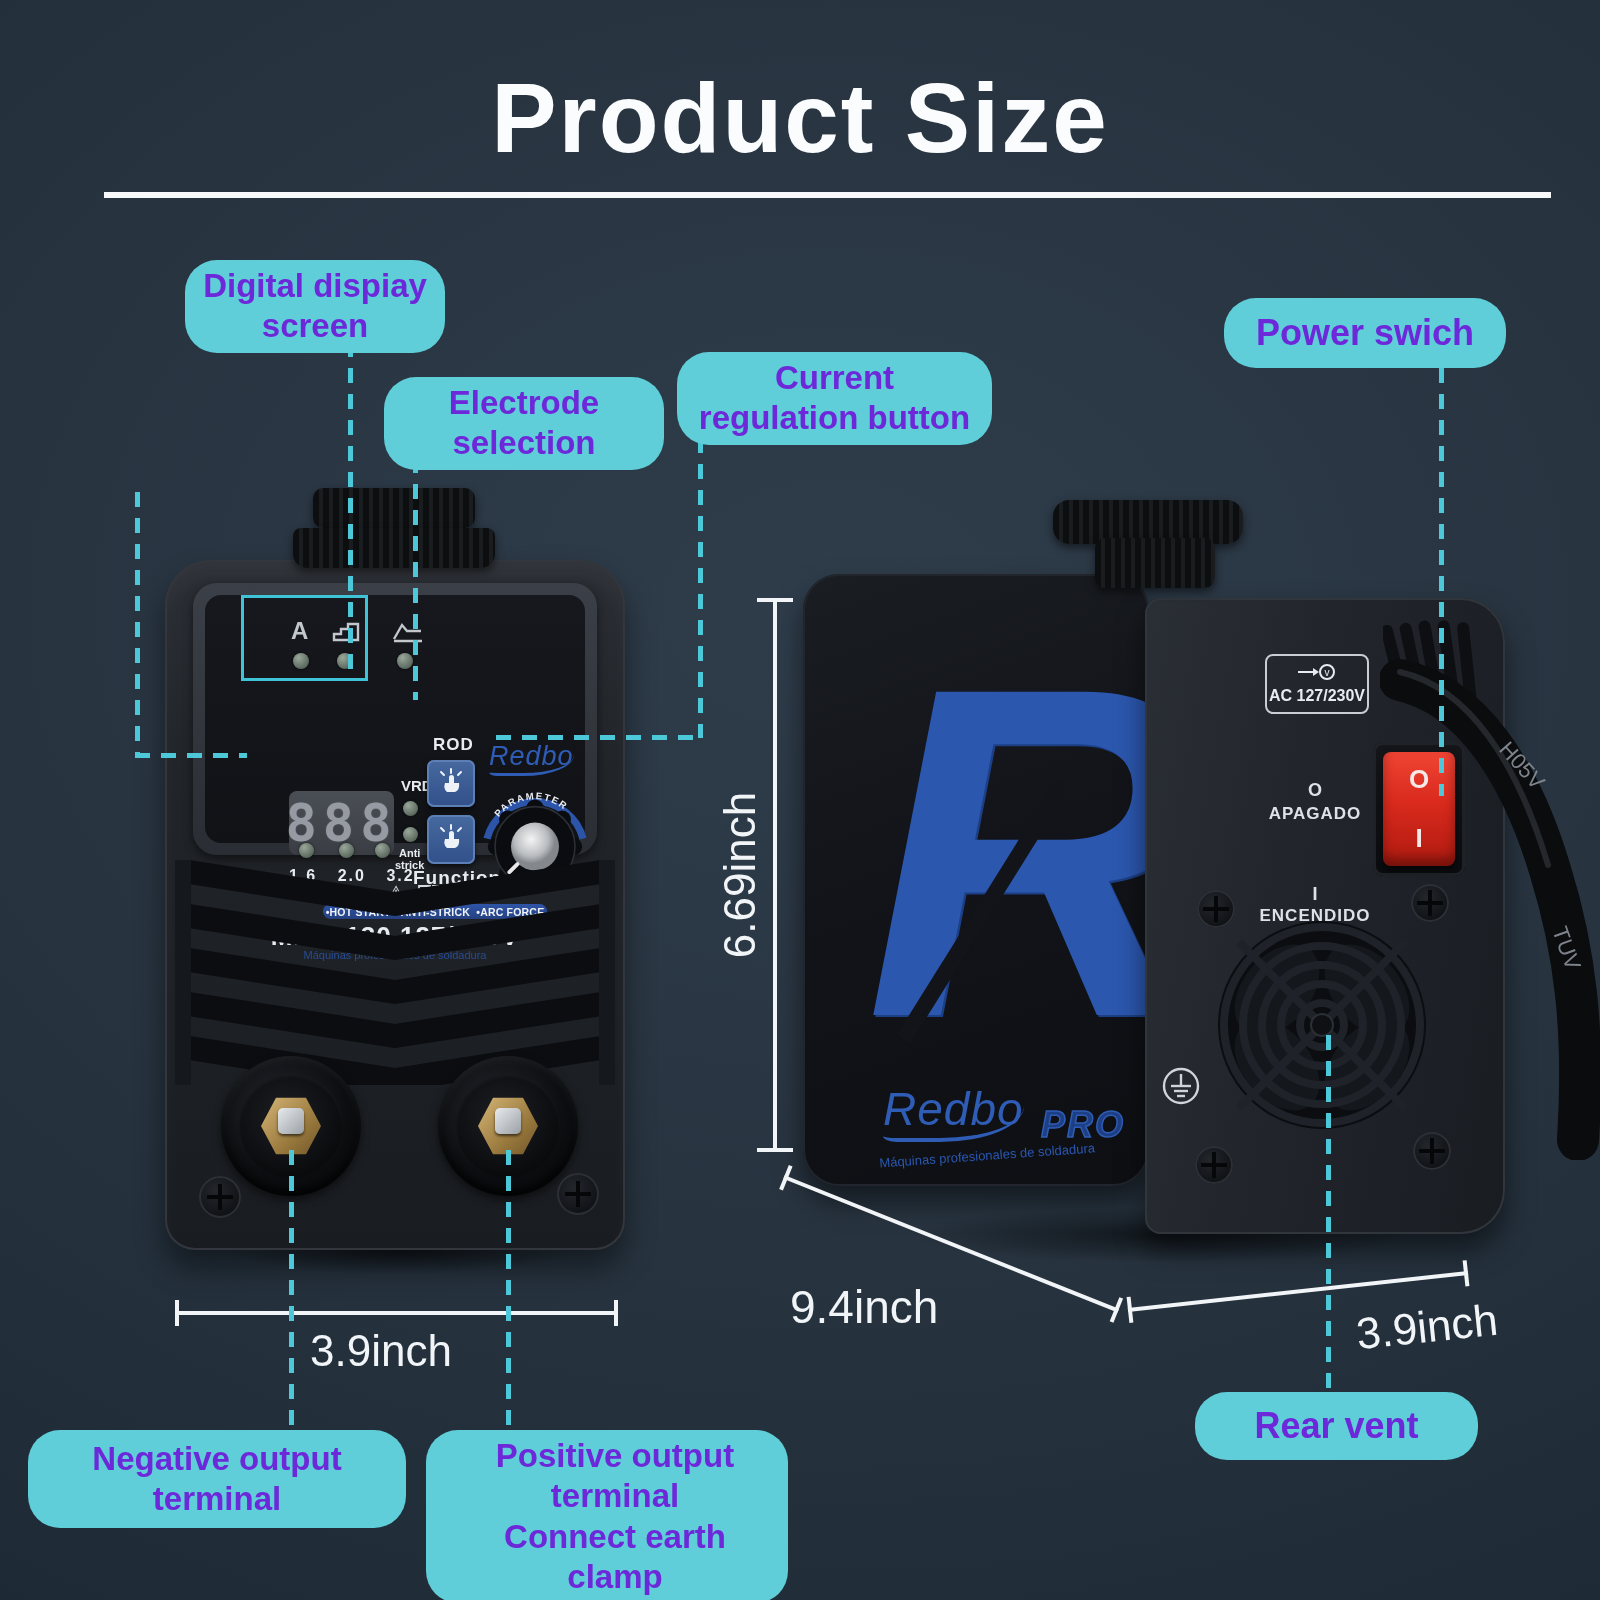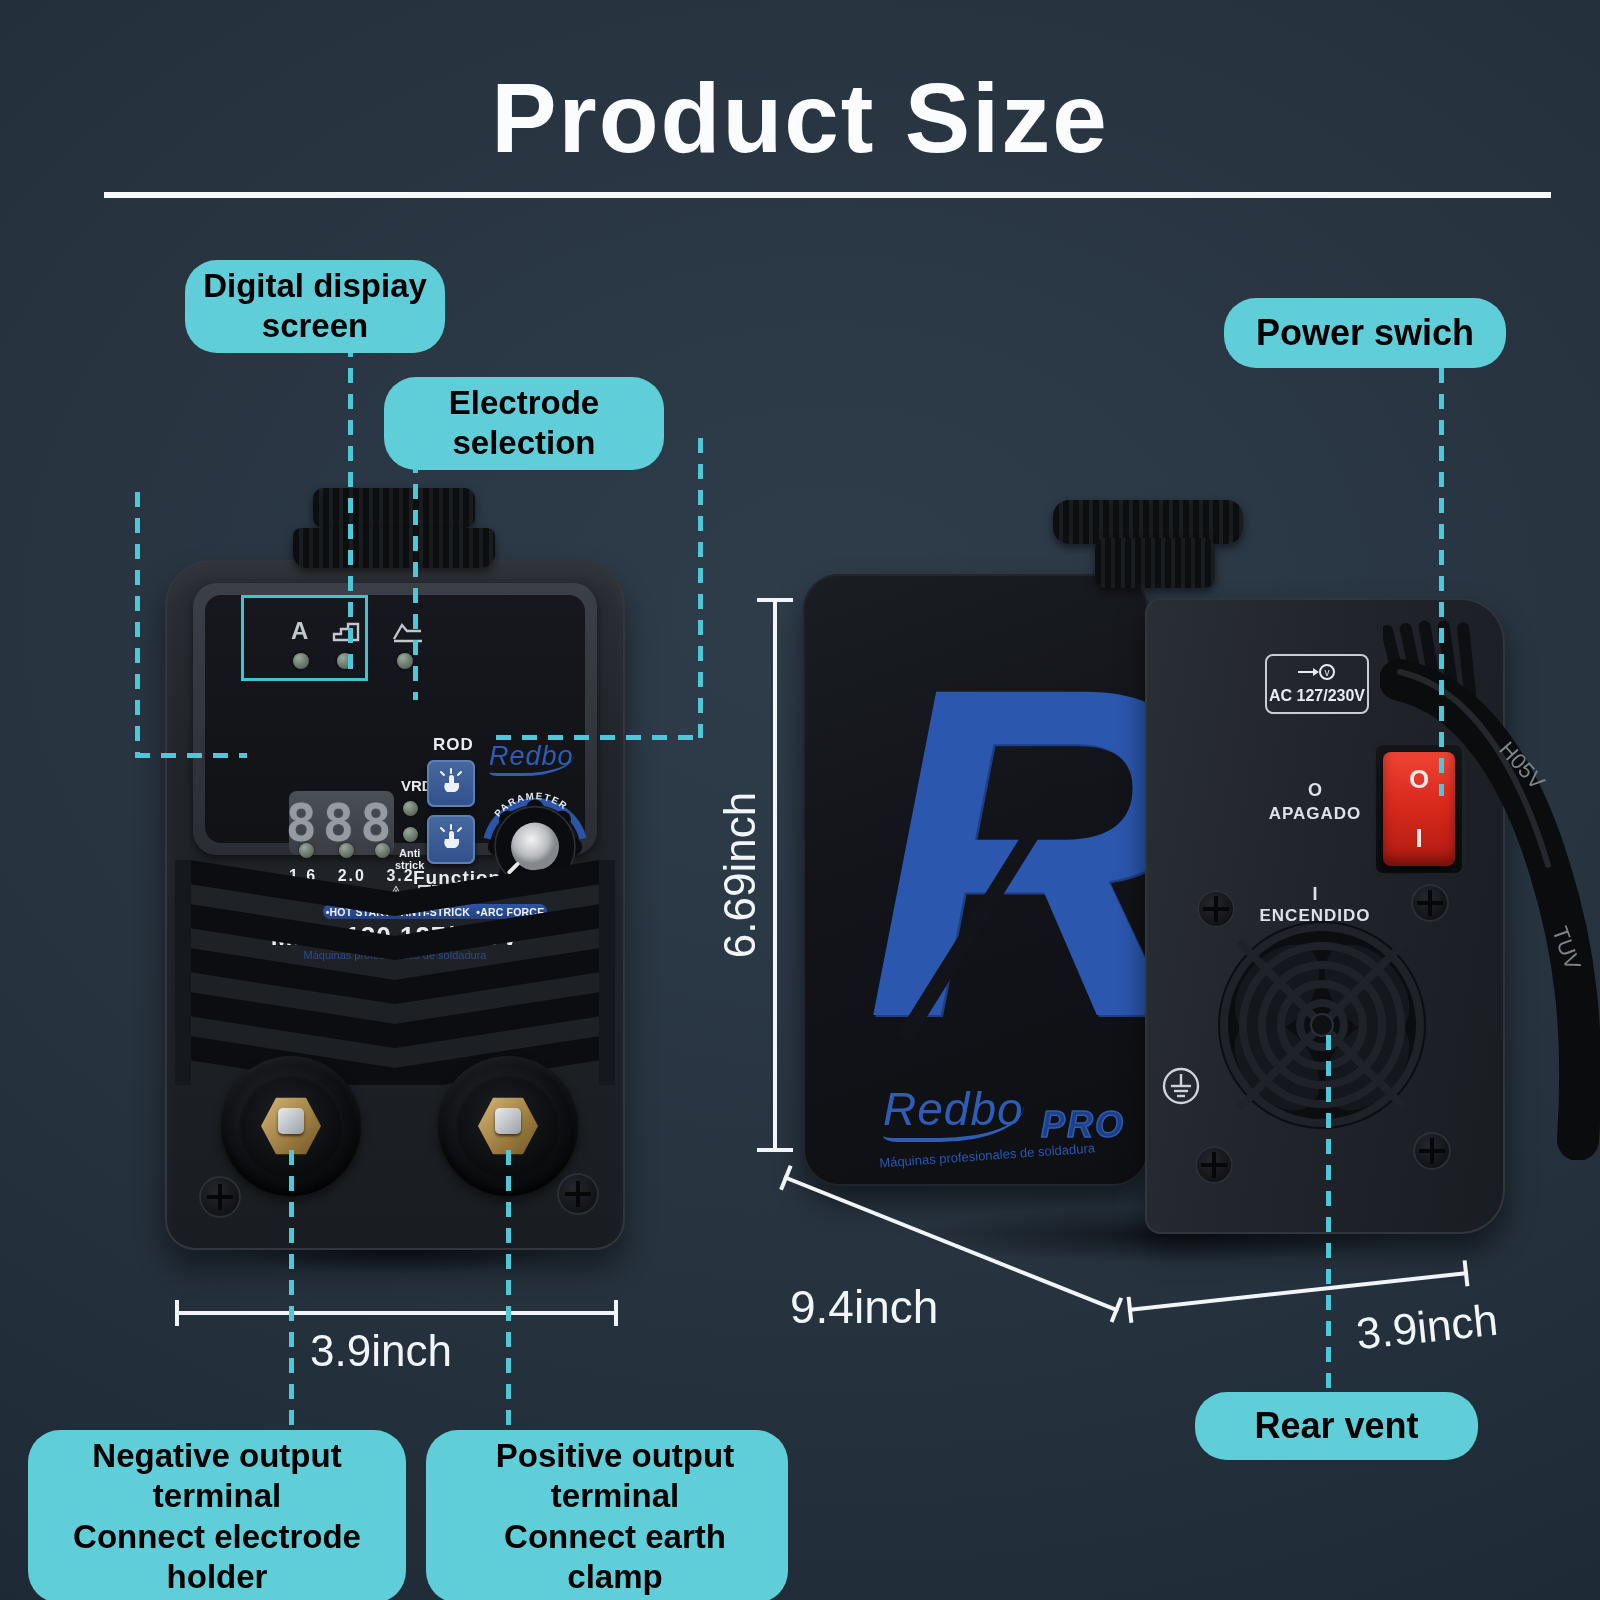--- a/index.html
+++ b/index.html
@@ -7,21 +7,21 @@
     position:relative;width:1600px;height:1600px;overflow:hidden;
     font-family:"Liberation Sans",sans-serif;
     background:radial-gradient(120% 90% at 52% 38%, #2f3d4b 0%, #27333f 45%, #202c38 72%, #192430 100%);
   }
   .abs{position:absolute;}
   
   .title{left:0;right:0;top:62px;text-align:center;font-size:98px;font-weight:700;
          color:#fbfcfd;letter-spacing:2px;z-index:5;}
   .divider{left:104px;top:192px;width:1447px;height:6px;background:#f7f9fa;z-index:5;}
   
-  .callout{background:#5fced9;color:#000000;border-radius:32px;
+  .callout{background:#5fced9;color:#6d28d9;border-radius:32px;
            display:flex;align-items:center;justify-content:center;text-align:center;
            font-size:33px;font-weight:700;line-height:1.22;padding:6px 14px;box-sizing:border-box;
            z-index:40;}
   
   .dashv{width:5px;background:repeating-linear-gradient(to bottom,#4cc8d8 0 15px,transparent 15px 26px);z-index:30;}
   .dashh{height:5px;background:repeating-linear-gradient(to right,#4cc8d8 0 15px,transparent 15px 26px);z-index:30;}
   
   .dim{background:#f2f5f7;z-index:25;}
   .dim-label{color:#f2f5f7;font-size:44px;font-weight:400;z-index:25;white-space:nowrap;}
   .tickv{position:absolute;width:4px;height:26px;background:#f2f5f7;top:-11px;}
@@ -372,24 +372,24 @@
   <div class="abs dim-label" style="left:790px;top:1280px;font-size:46px;">9.4inch</div>
 
   <div class="abs dim" style="left:1128px;top:1308px;width:342px;height:4px;transform:rotate(-6.2deg);transform-origin:left center;">
     <span class="tickv" style="left:0;"></span>
     <span class="tickv" style="right:0;"></span>
   </div>
   <div class="abs dim-label" style="left:1356px;top:1302px;transform:rotate(-6deg);">3.9inch</div>
 
   <div class="abs callout" style="left:185px;top:260px;width:260px;min-height:84px;">Digital dispiay screen</div>
   <div class="abs callout" style="left:384px;top:377px;width:280px;min-height:81px;">Electrode selection</div>
+  <div class="abs callout" style="left:677px;top:352px;width:315px;min-height:86px;">Current regulation button</div>
   <div class="abs callout" style="left:1224px;top:298px;width:282px;min-height:70px;font-size:36px;">Power swich</div>
   <div class="abs callout" style="left:1195px;top:1392px;width:283px;min-height:68px;font-size:36px;">Rear vent</div>
   <div class="abs callout" style="left:28px;top:1430px;width:378px;min-height:98px;flex-direction:column;">
     <span style="display:block;">Negative output terminal</span>
-    <span style="display:block;">Connect electrode holder</span>
   </div>
   <div class="abs callout" style="left:426px;top:1430px;width:362px;min-height:98px;flex-direction:column;padding-left:30px;">
     <span style="display:block;">Positive output terminal</span>
     <span style="display:block;">Connect earth clamp</span>
   </div>
 
 </div>
 
 </body></html>

